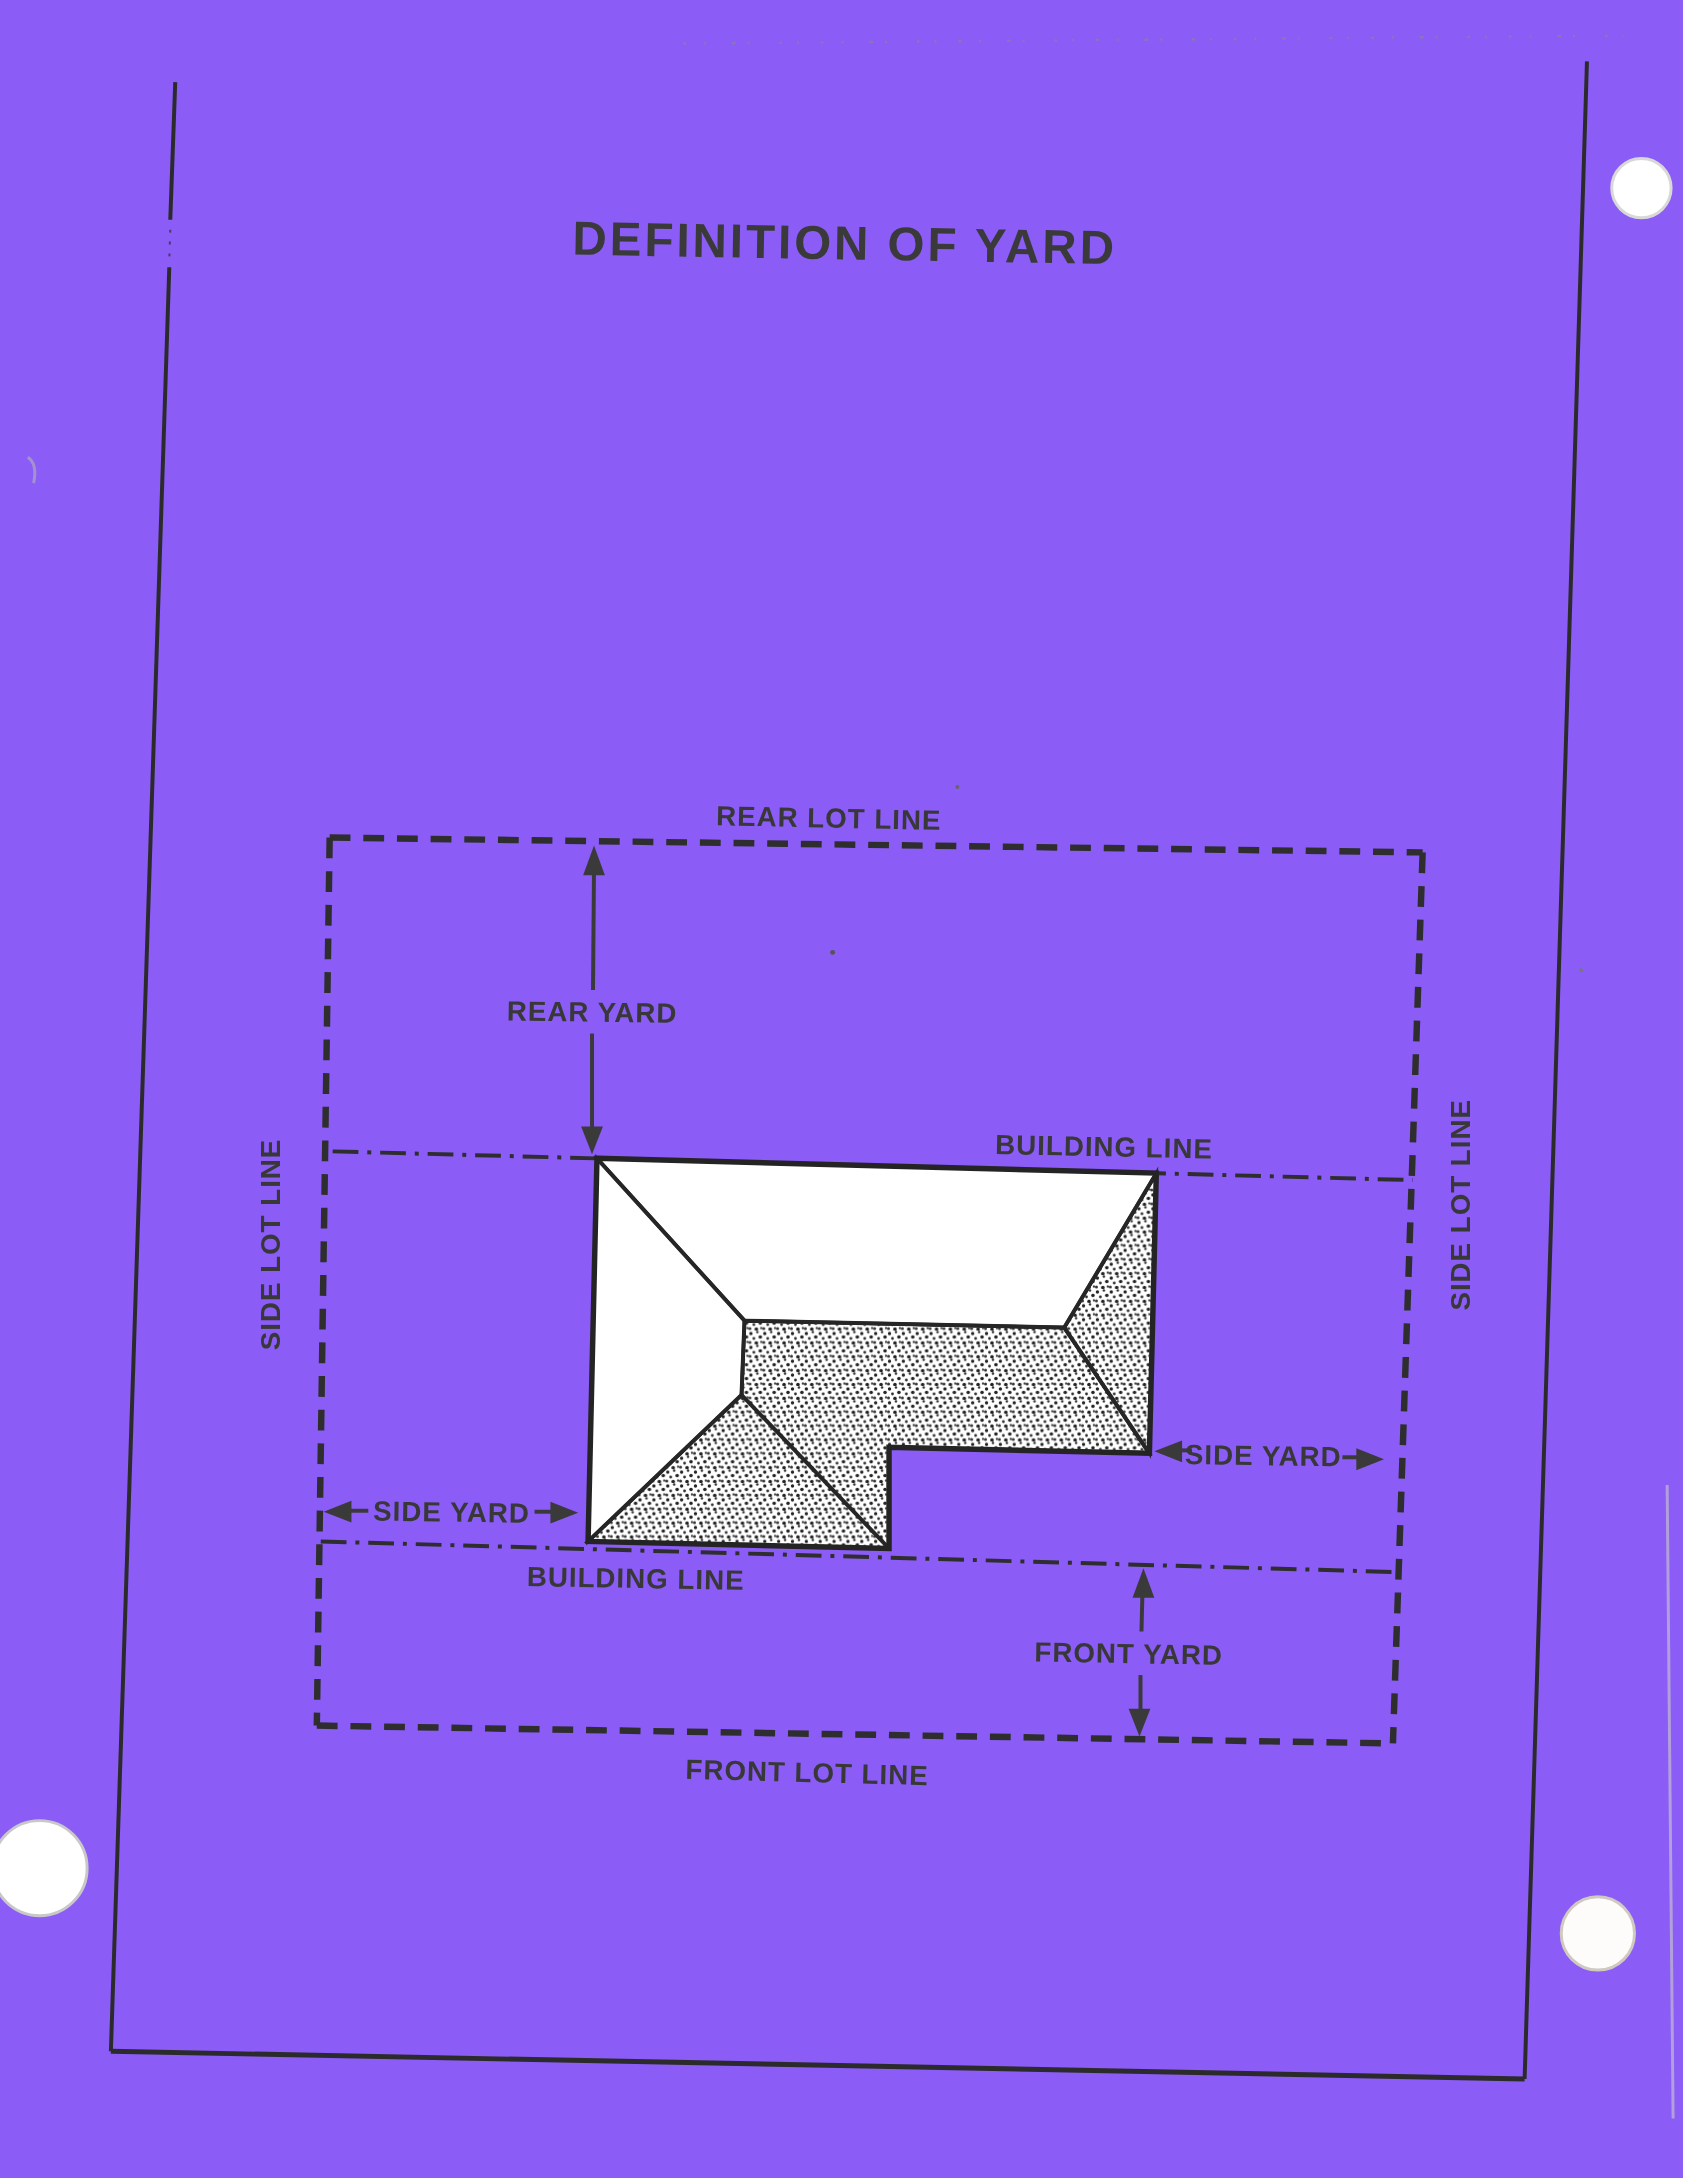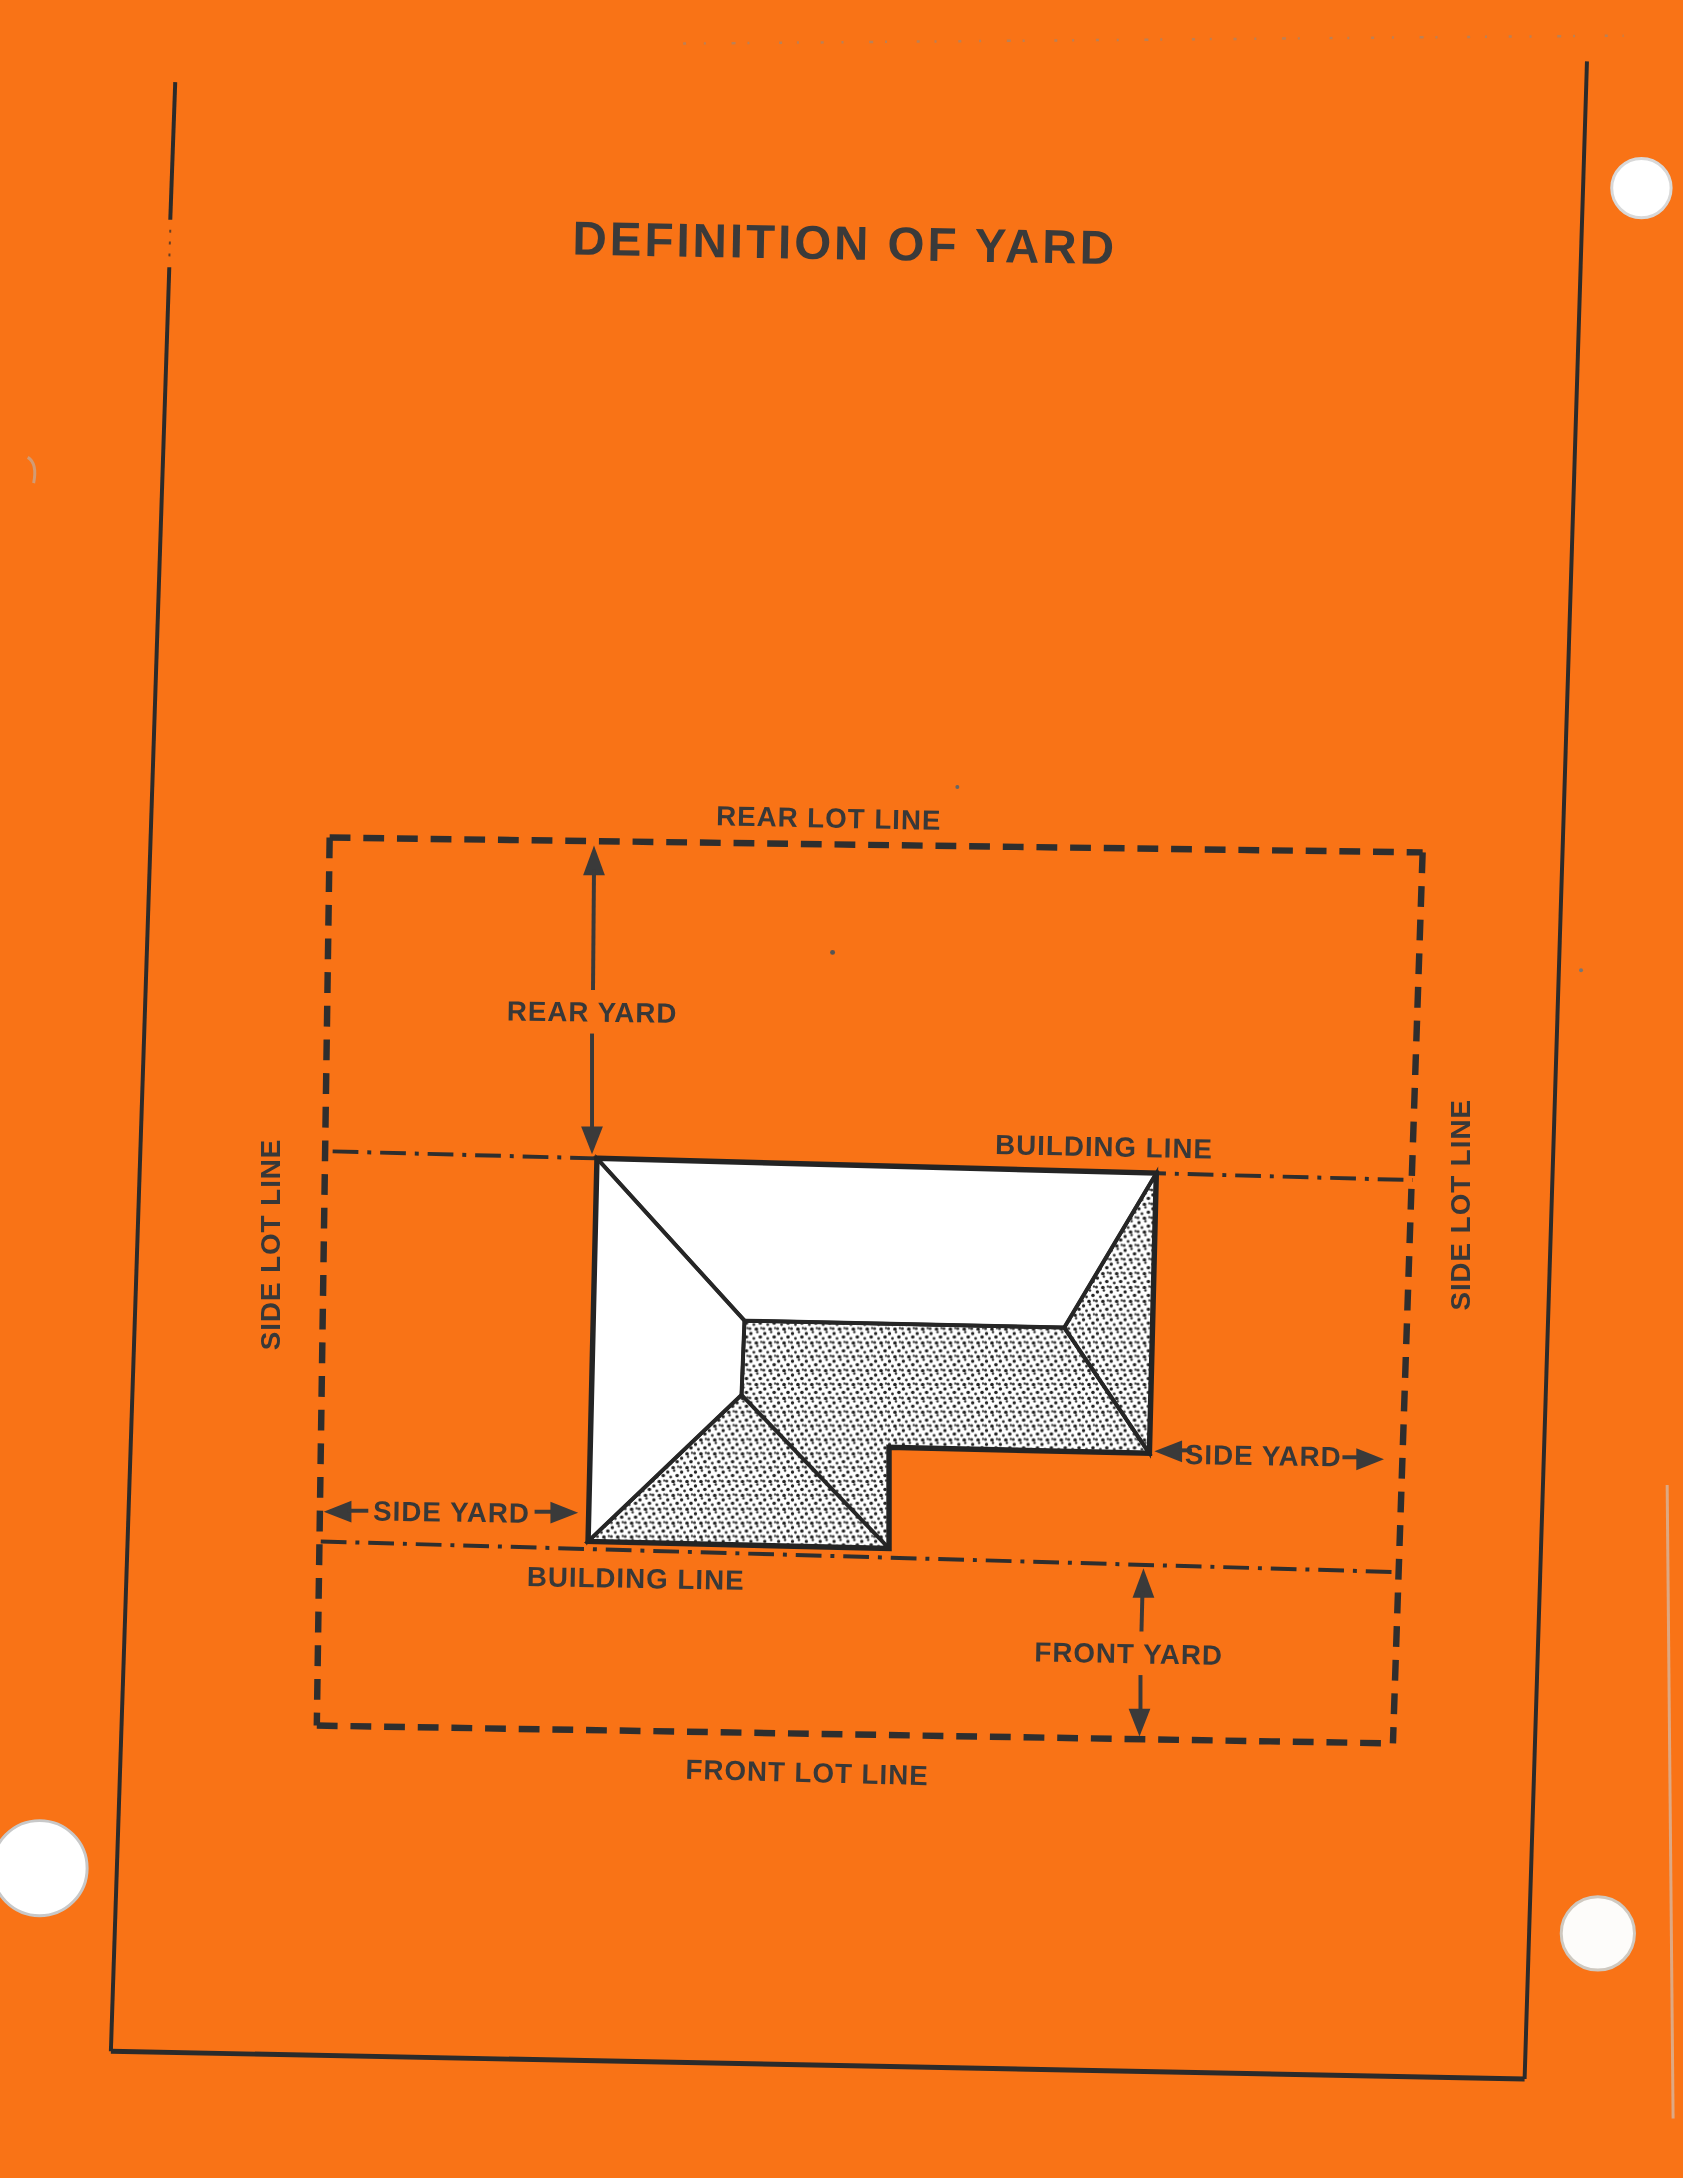--- a/index.html
+++ b/index.html
@@ -1,16 +1,16 @@
 <!DOCTYPE html>
 <html><head>
 <meta charset="utf-8">
 <style>
   html,body{margin:0;padding:0;background:#e8e8e8;}
-  .page{position:relative;width:1683px;height:2178px;background:#f97316;overflow:hidden;
+  .page{position:relative;width:1683px;height:2178px;background:#8b5cf6;overflow:hidden;
         font-family:"Liberation Sans", sans-serif;text-align:right;}
   svg{position:absolute;left:0;top:0;}
   text{fill:#383838;font-family:"Liberation Sans", sans-serif;font-weight:bold;}
   .title-text{font-size:48px;letter-spacing:3px;fill:#3a3a3a;}
   .label-text{font-size:28px;letter-spacing:1px;}
 </style>
 </head>
 <body>
 
 <div class="page">

